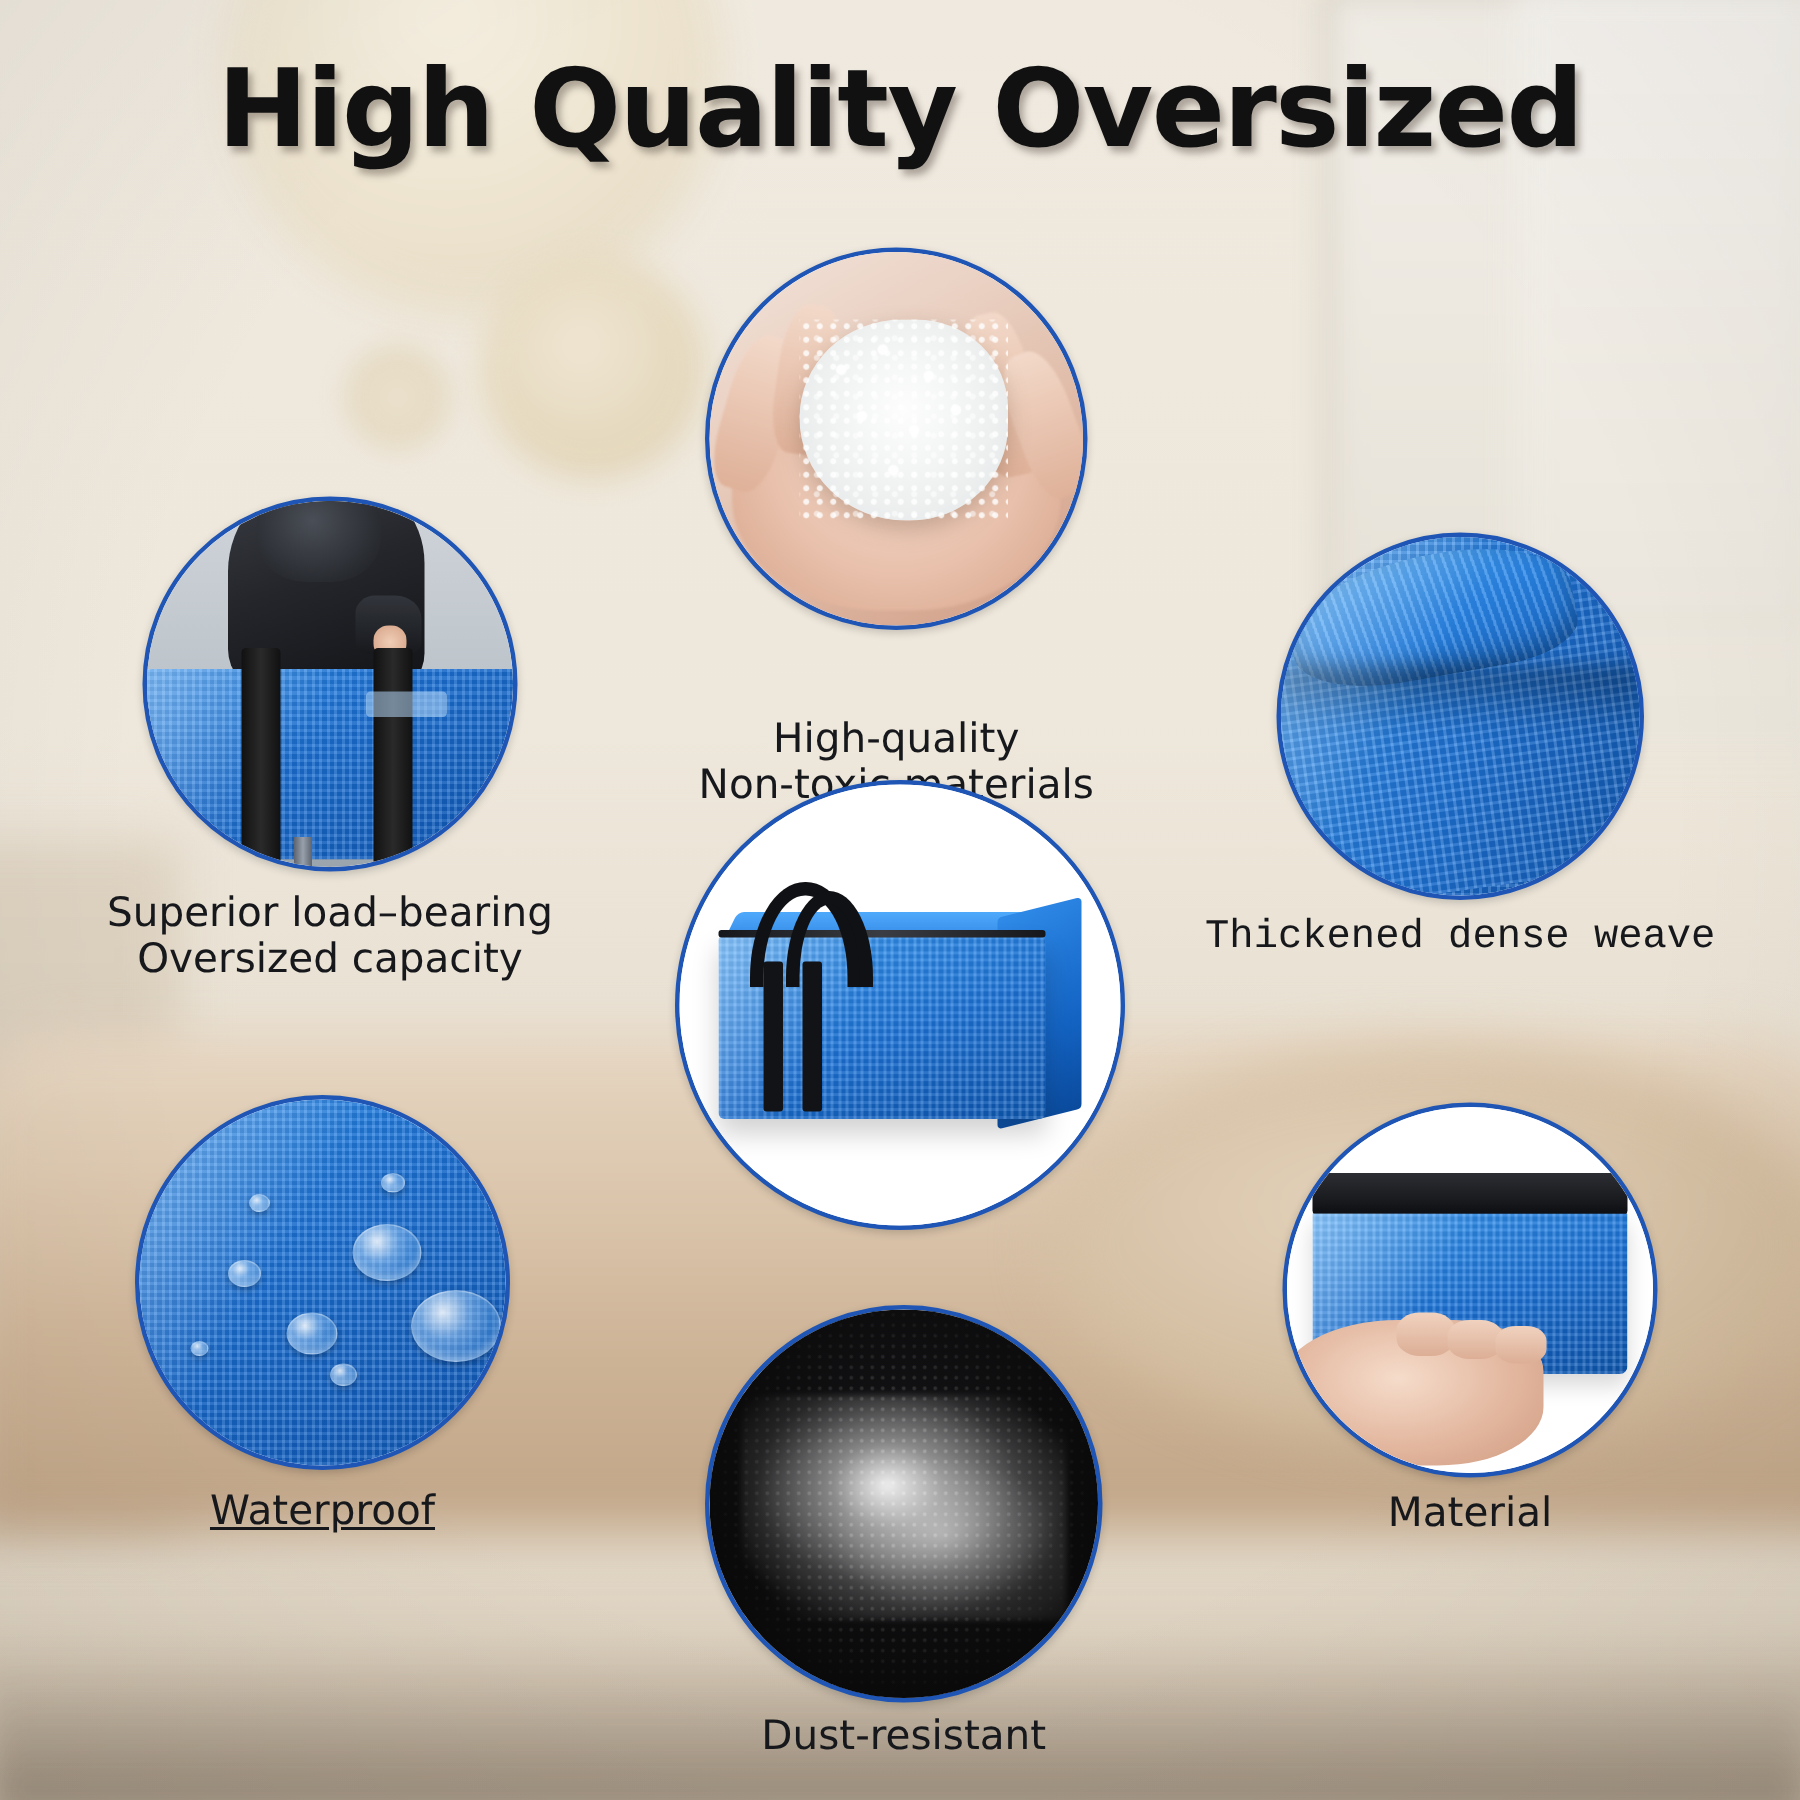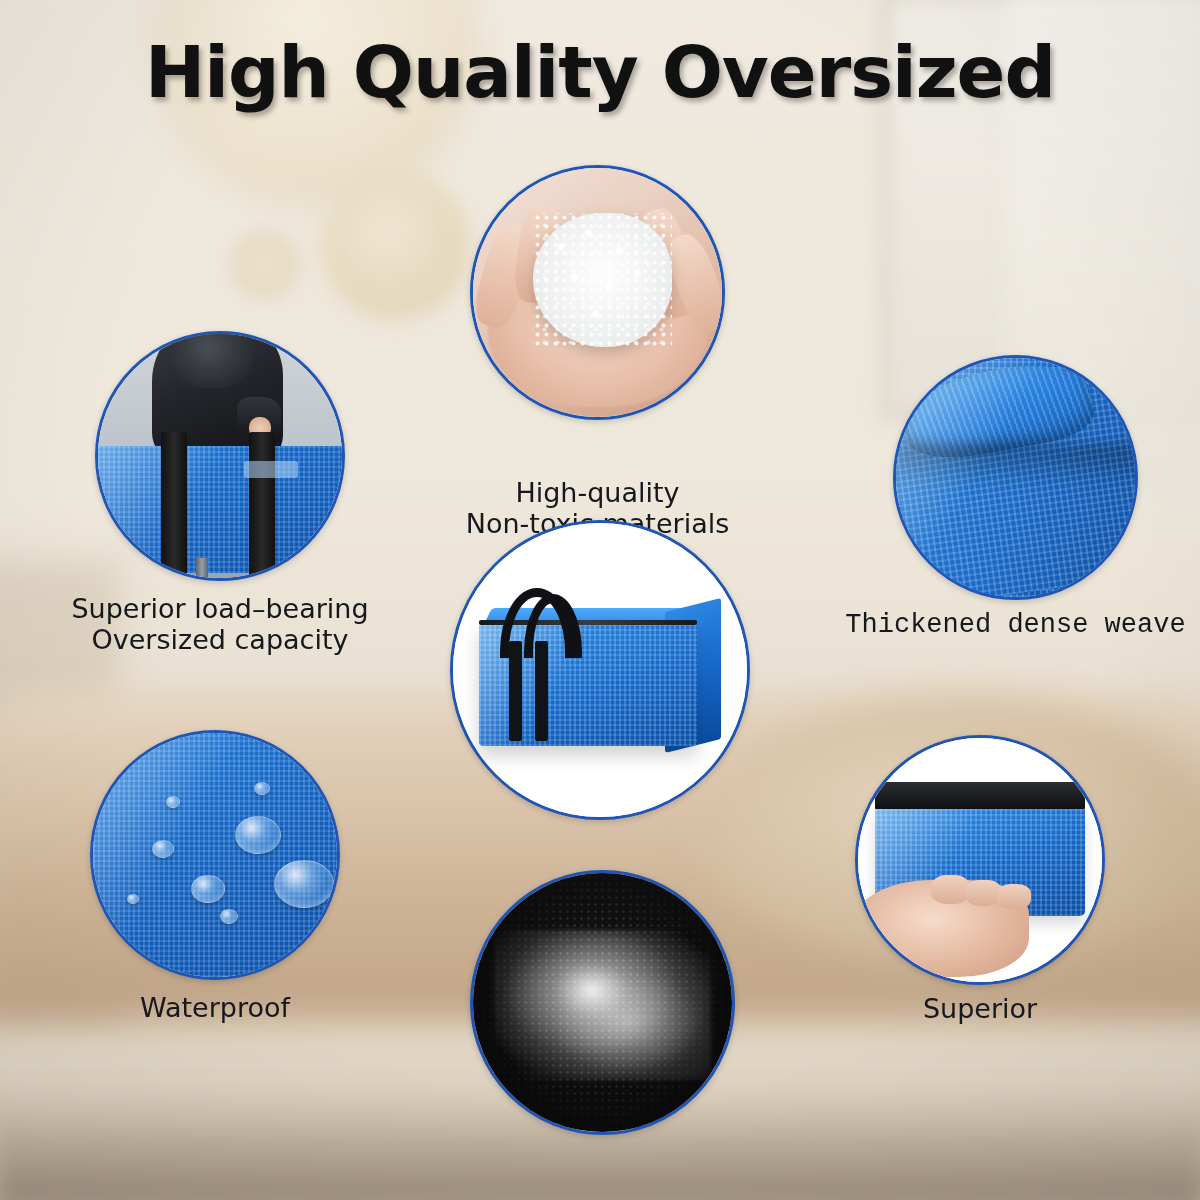--- a/index.html
+++ b/index.html
@@ -389,21 +389,21 @@
       </div>
     <div class="p-strap" style="left:26%;"></div>
     <div class="p-strap" style="left:62%;"></div>
     <div class="p-label"></div>
     <div class="p-pole"></div>
   </div>
   <div class="caption" style="top:262px; width:460px;">Superior load–bearing
 Oversized capacity</div>
 </div>
 
-<div class="node" style="left:893px; top:355px; width:245px;font-family:Liberation Mono, monospace;">
+<div class="node" style="left:851px; top:355px; width:245px;font-family:Liberation Mono, monospace;">
   <div class="circle" style="width:245px; height:245px;">
     <div class="fill tarp2"></div>
     <div class="fold-main tarp2"></div>
     <div class="fold-lip"></div>
     <div class="fold-shadow"></div>
     <div class="sheen"></div>
   </div>
   <div class="caption" style="top:255px; width:400px;">Thickened dense weave</div>
 </div>
 
@@ -429,37 +429,38 @@
     <div class="sheen"></div>
     <div class="drop" style="left:58%; top:34%; width:46px; height:38px;"></div>
     <div class="drop" style="left:74%; top:52%; width:60px; height:48px;"></div>
     <div class="drop" style="left:40%; top:58%; width:34px; height:28px;"></div>
     <div class="drop" style="left:24%; top:44%; width:22px; height:18px;"></div>
     <div class="drop" style="left:52%; top:72%; width:18px; height:15px;"></div>
     <div class="drop" style="left:30%; top:26%; width:14px; height:12px;"></div>
     <div class="drop" style="left:66%; top:20%; width:16px; height:13px;"></div>
     <div class="drop" style="left:14%; top:66%; width:12px; height:10px;"></div>
   </div>
-  <div class="caption" style="top:262px; width:360px;">Waterproof</div>
+  <div class="caption" style="top:262px; width:360px;text-decoration:underline;">Waterproof</div>
 </div>
 
 <div class="node" style="left:855px; top:735px; width:250px;">
   <div class="circle" style="width:250px; height:250px;">
     <div class="fill fold-bg"></div>
     <div class="fd-black"></div>
     <div class="fd-blue">
         <div class="sheen"></div>
       </div>
     <div class="fd-hand"></div>
     <div class="fd-finger" style="left:30%; top:56%; width:16%; height:12%;"></div>
     <div class="fd-finger" style="left:44%; top:58%; width:15%; height:11%;"></div>
     <div class="fd-finger" style="left:57%; top:60%; width:14%; height:10%;"></div>
   </div>
-  <div class="caption" style="top:258px; width:340px;">Superior</div>
+  <div class="caption" style="top:258px; width:340px;">Material</div>
 </div>
 
 <div class="node" style="left:470px; top:870px; width:265px;">
   <div class="circle" style="width:265px; height:265px;">
     <div class="fill dust-bg"></div>
     <div class="dust-cloud"></div>
     <div class="dust-specks"></div>
   </div>
+  <div class="caption" style="top:272px; width:400px;">Dust-resistant</div>
 </div>
 
 </body></html>

